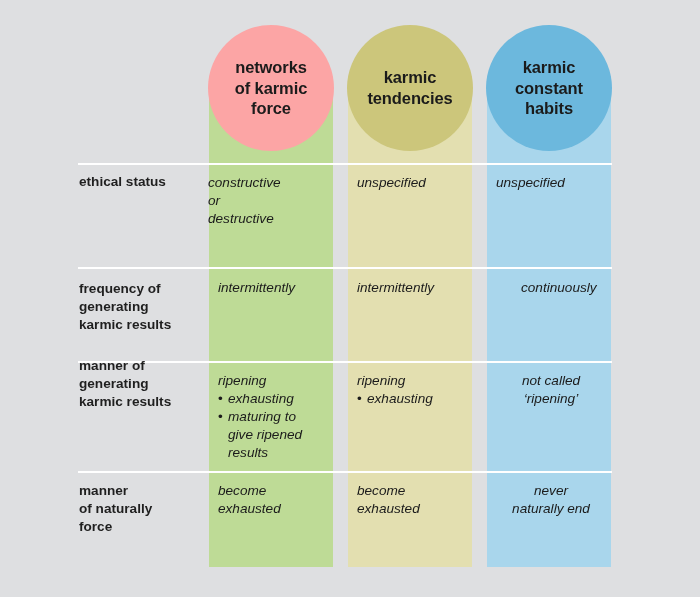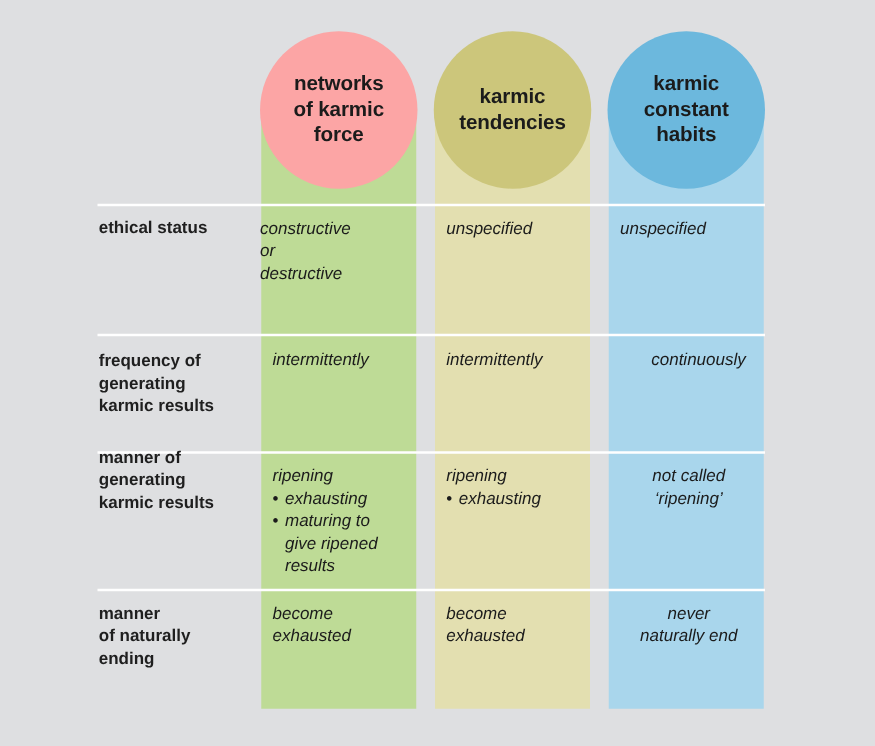--- a/index.html
+++ b/index.html
@@ -120,21 +120,21 @@
     </div>
     <div class="row-label" style="top: 173px;">ethical status</div>
     <div class="row-label" style="top: 280px;">frequency of
 generating
 karmic results</div>
     <div class="row-label" style="top: 357px;">manner of
 generating
 karmic results</div>
     <div class="row-label" style="top: 482px;">manner
 of naturally
-ending</div>
+force</div>
     <div class="cell" style="left: 208px; top: 174px; width: 110px;">
       <div class="cell-line">constructive
 or
 destructive</div>
     </div>
     <div class="cell" style="left: 357px; top: 174px; width: 110px;">
       <div class="cell-line">unspecified</div>
     </div>
     <div class="cell" style="left: 496px; top: 174px; width: 110px;">
       <div class="cell-line">unspecified</div>

